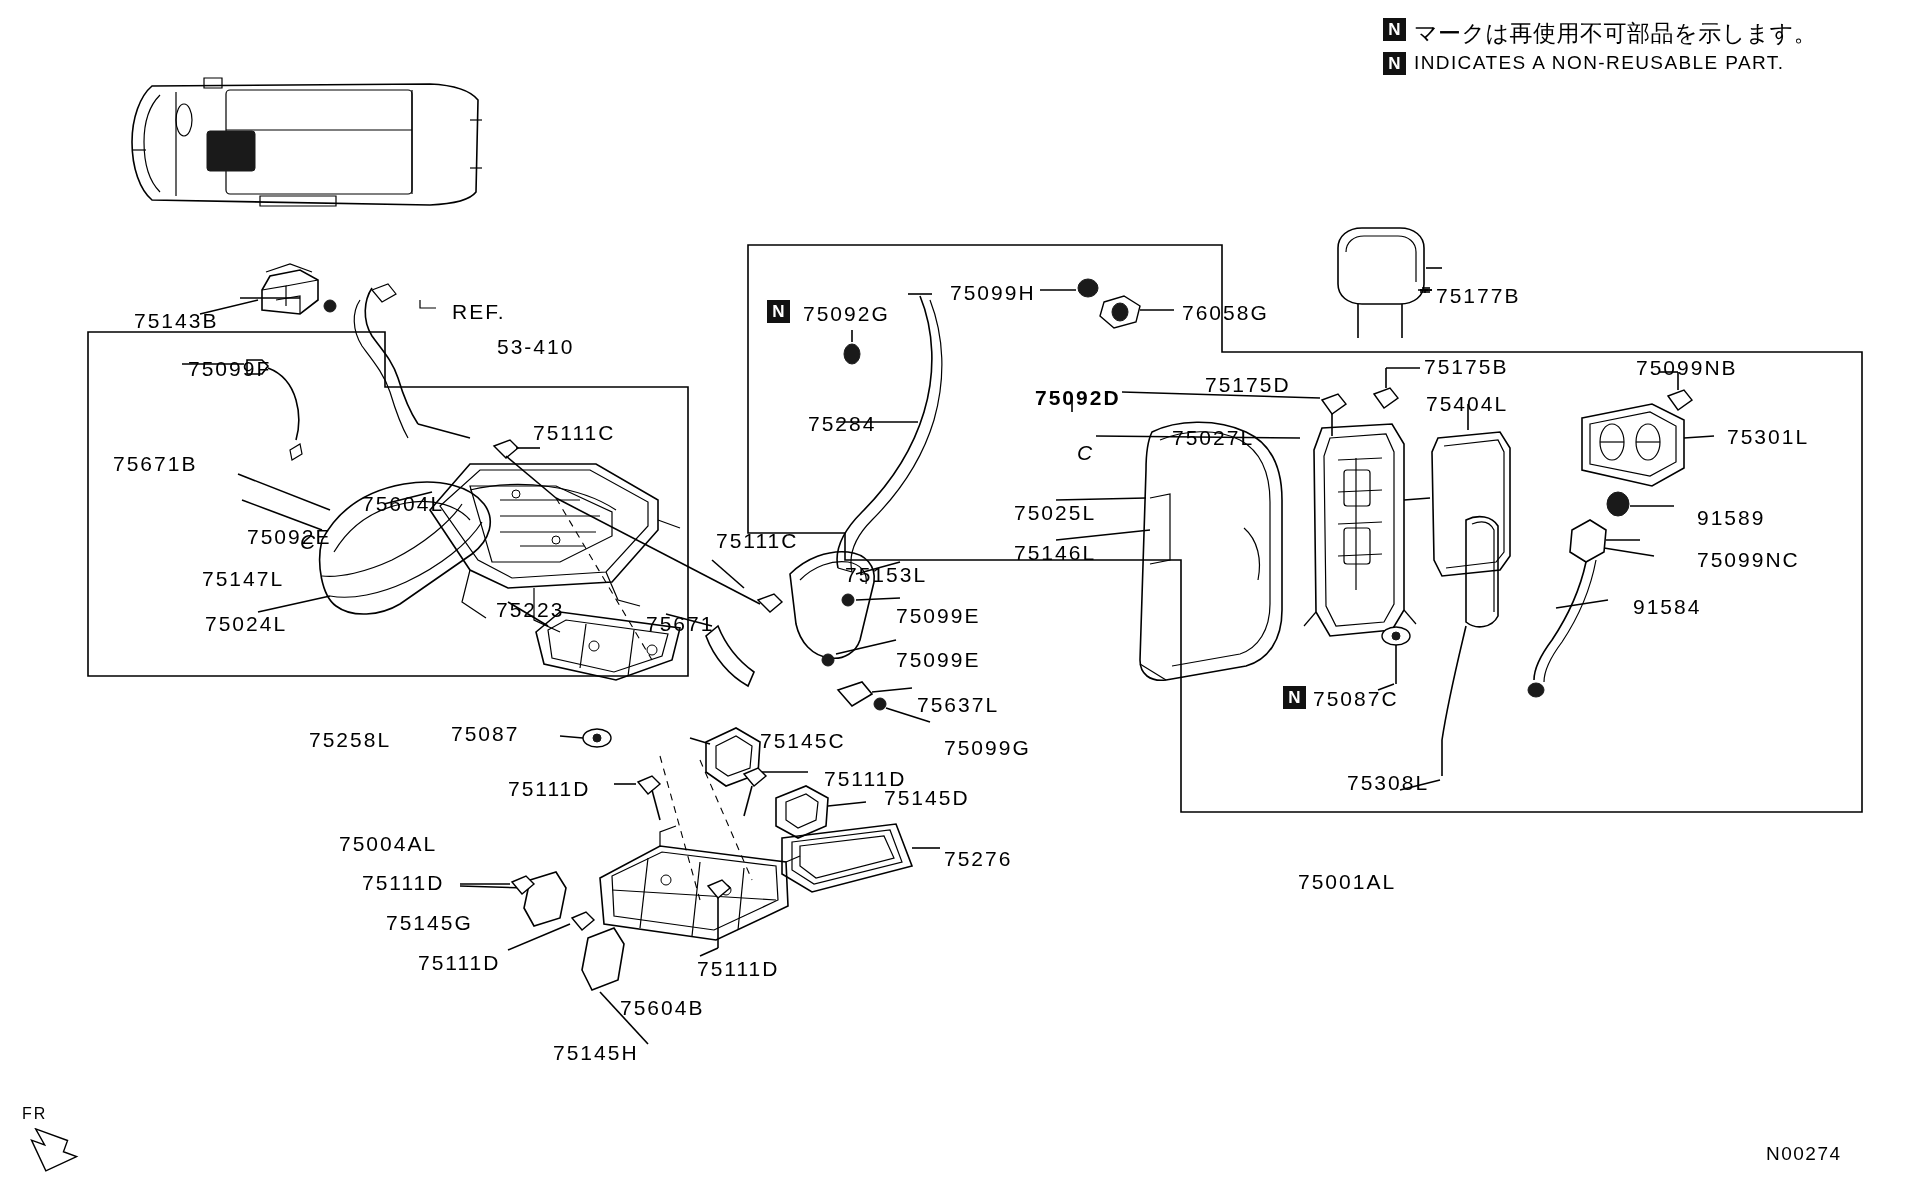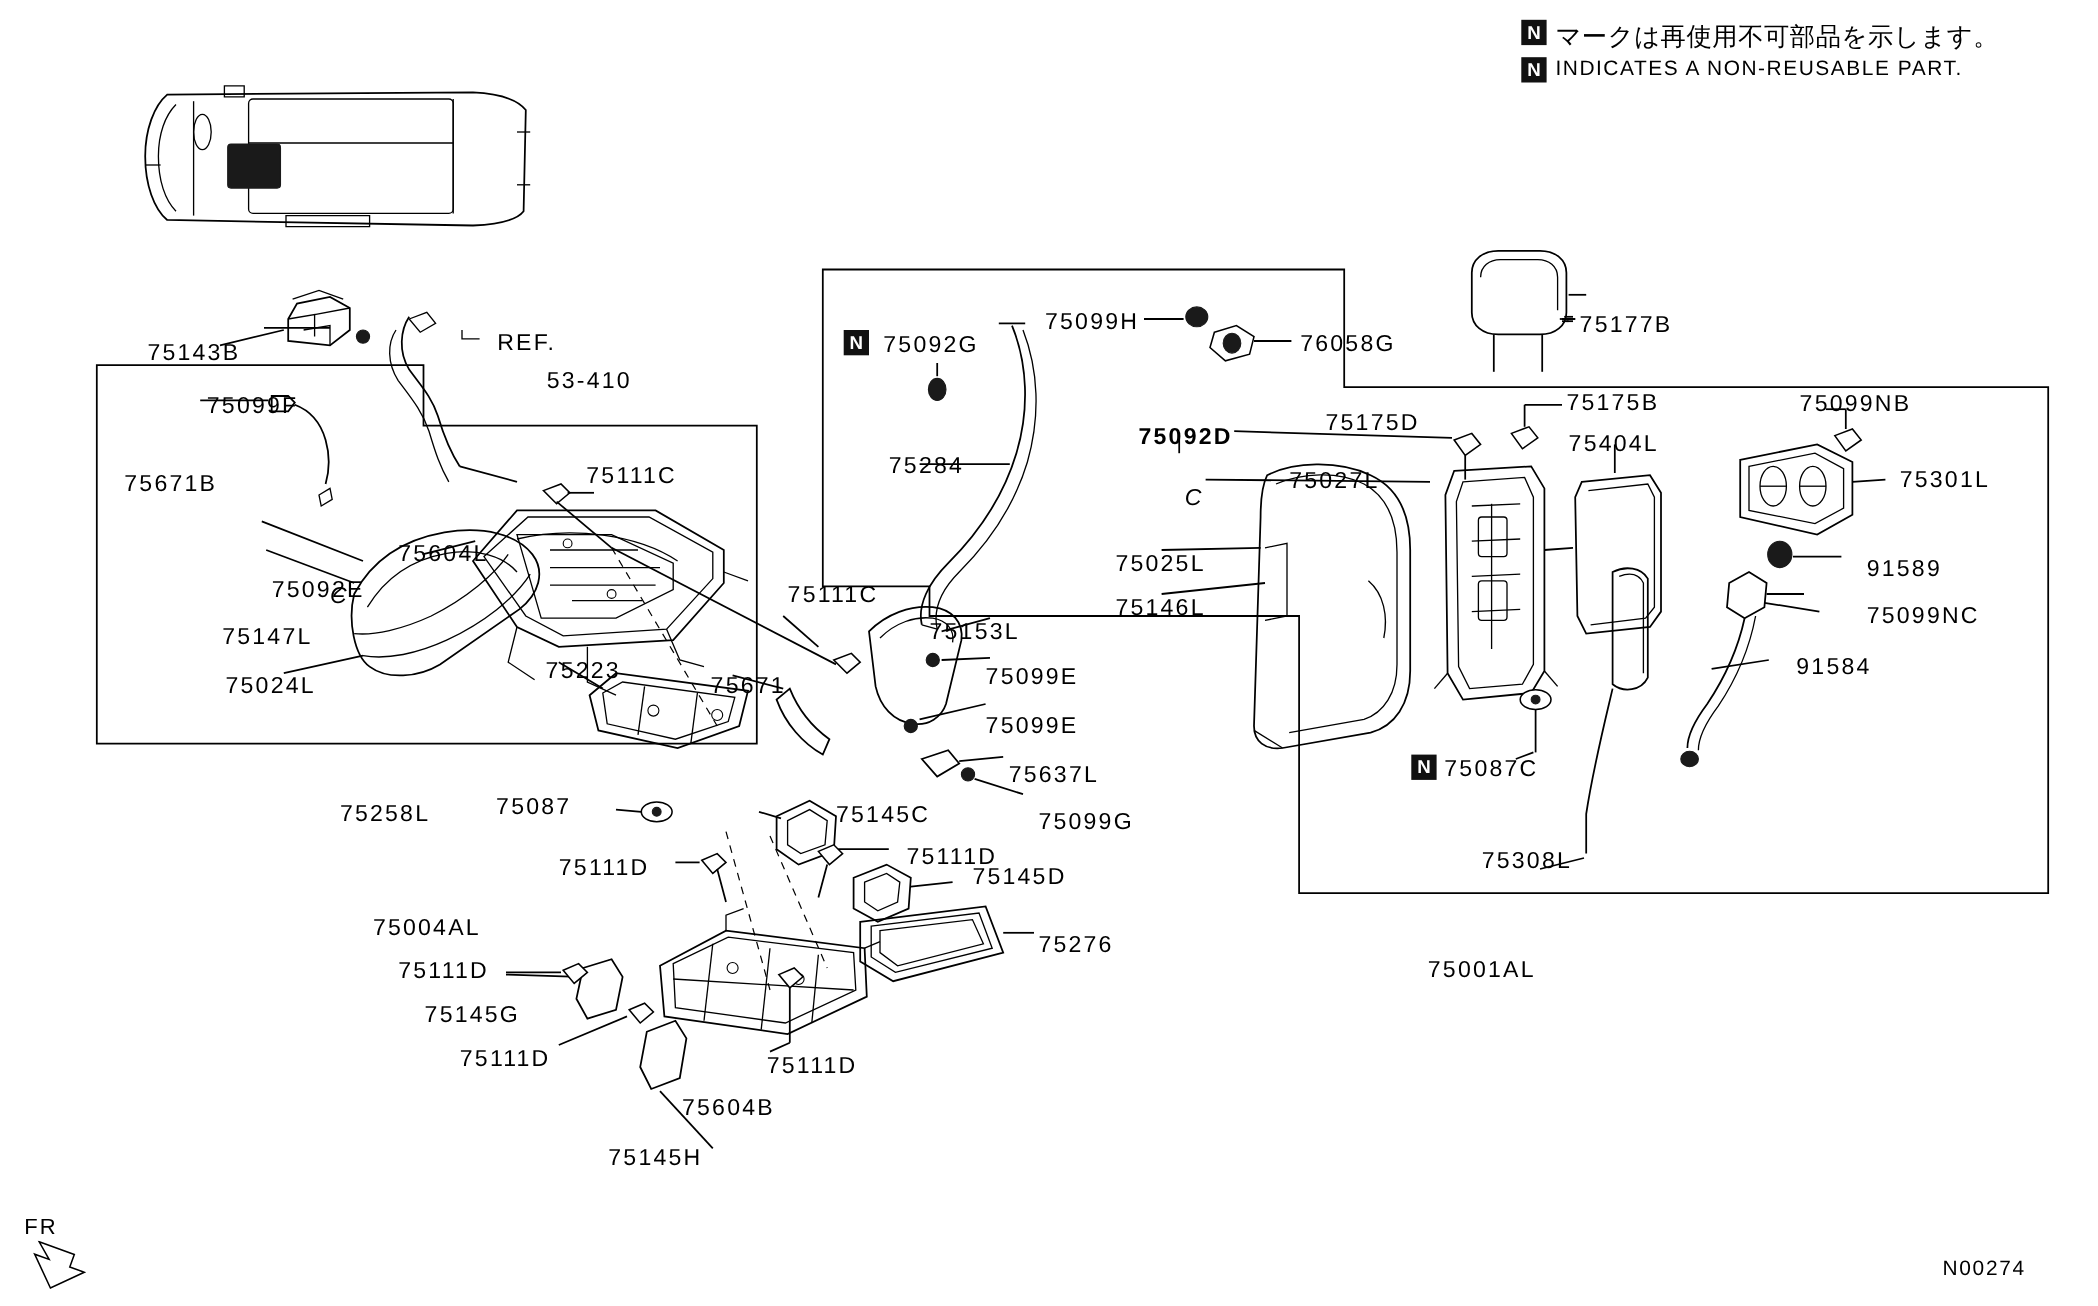--- a/index.html
+++ b/index.html
@@ -12,21 +12,21 @@
   .nbox{position:absolute;width:23px;height:23px;background:#111;color:#fff;
         font-size:17px;font-weight:bold;line-height:23px;text-align:center;}
   .figno{position:absolute;font-size:19px;letter-spacing:1.5px;}
   svg{position:absolute;left:0;top:0;}
   .ln{stroke:#000;stroke-width:1.6;fill:none;}
   .ln2{stroke:#000;stroke-width:1.2;fill:none;}
   .thin{stroke:#000;stroke-width:1;fill:none;}
   .dash{stroke:#000;stroke-width:1.1;fill:none;stroke-dasharray:7 6;}
   .fillw{fill:#ffffff;stroke:#000;stroke-width:1.4;}
   .fillk{fill:#1a1a1a;stroke:#1a1a1a;}
-  .fr{position:absolute;left:22px;top:1105px;font-size:20px;letter-spacing:2px;}
+  .fr{position:absolute;left:22px;top:1105px;font-size:16px;letter-spacing:2px;}
 </style>
 </head>
 <body>
 
 <div id="stage">
 
 <svg width="1907" height="1187" viewBox="0 0 1907 1187">
 
   <g>
     <path class="ln" d="M152 86 C 140 96 132 118 132 142 C 132 168 140 190 152 200 L 430 205 C 452 204 470 200 476 192 L 478 100 C 470 90 452 85 430 84 Z"></path>
@@ -374,21 +374,21 @@
 <div class="lbl" style="left:452px;top:335px;margin-left:45px;">53-410</div>
 
 <div class="nbox" style="left:767px;top:300px;">N</div>
 <div class="nbox" style="left:1283px;top:686px;">N</div>
 
 <div class="lbl" style="left:300px;top:530px;font-style:italic;">C</div>
 <div class="lbl" style="left:1077px;top:441px;font-style:italic;">C</div>
 
 <div class="lbl" style="left:134px;top:309px;">75143B</div>
 <div class="lbl" style="left:188px;top:357px;">75099F</div>
-<div class="lbl" style="left:113px;top:428px;">75671B</div>
+<div class="lbl" style="left:113px;top:452px;">75671B</div>
 <div class="lbl" style="left:362px;top:492px;">75604L</div>
 <div class="lbl" style="left:247px;top:525px;">75092E</div>
 <div class="lbl" style="left:202px;top:567px;">75147L</div>
 <div class="lbl" style="left:205px;top:612px;">75024L</div>
 <div class="lbl" style="left:459px;top:598px;margin-left:37px;">75223</div>
 <div class="lbl" style="left:309px;top:728px;">75258L</div>
 <div class="lbl" style="left:451px;top:722px;">75087</div>
 <div class="lbl" style="left:339px;top:784px;margin-top:48px;">75004AL</div>
 <div class="lbl" style="left:533px;top:421px;">75111C</div>
 <div class="lbl" style="left:716px;top:529px;">75111C</div>

